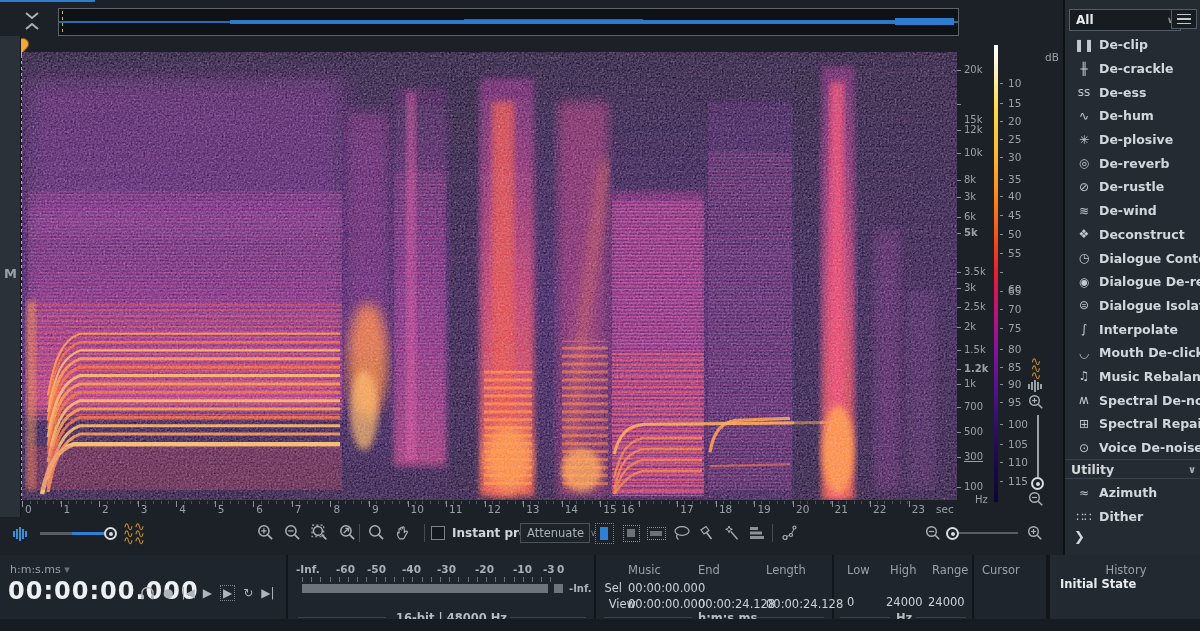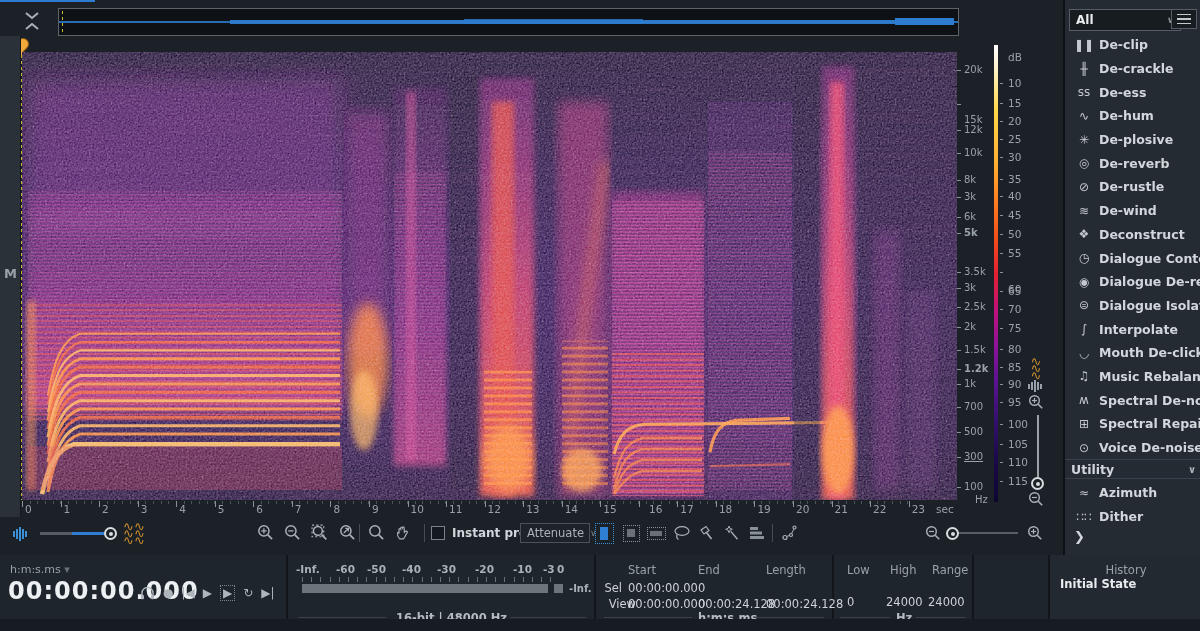--- a/index.html
+++ b/index.html
@@ -259,21 +259,21 @@
       <span class="t-lab" style="left: 449.05px;">11</span>
       <i class="t-tick" style="left: 484.6px;"></i>
       <span class="t-lab" style="left: 487.6px;">12</span>
       <i class="t-tick" style="left: 523.15px;"></i>
       <span class="t-lab" style="left: 526.15px;">13</span>
       <i class="t-tick" style="left: 561.7px;"></i>
       <span class="t-lab" style="left: 564.7px;">14</span>
       <i class="t-tick" style="left: 600.25px;"></i>
       <span class="t-lab" style="left: 603.25px;">15</span>
       <i class="t-tick" style="left: 638.8px;"></i>
-      <span class="t-lab" style="left: 649px;">16</span>
+      <span class="t-lab" style="left: 621px;">16</span>
       <i class="t-tick" style="left: 677.35px;"></i>
       <span class="t-lab" style="left: 680.35px;">17</span>
       <i class="t-tick" style="left: 715.9px;"></i>
       <span class="t-lab" style="left: 718.9px;">18</span>
       <i class="t-tick" style="left: 754.45px;"></i>
       <span class="t-lab" style="left: 757.45px;">19</span>
       <i class="t-tick" style="left: 793px;"></i>
       <span class="t-lab" style="left: 796px;">20</span>
       <i class="t-tick" style="left: 831.55px;"></i>
       <span class="t-lab" style="left: 834.55px;">21</span>
@@ -320,21 +320,21 @@
       <i class="f-tick" style="top: 392px;"></i>
       <span class="f-lab" style="top: 386px;">500</span>
       <i class="f-tick" style="top: 417px;"></i>
       <span class="f-lab" style="top: 411px; text-decoration: underline;">300</span>
       <i class="f-tick" style="top: 447px;"></i>
       <span class="f-lab" style="top: 441px;">100</span>
     </div>
 
   <div class="abs db-bar"></div>
   <div class="abs db-labels" id="db-labels">
-    <span class="d-lab" style="top:11px;">dB</span>
+    <span class="d-lab" style="top:11px;margin-left:37px;">dB</span>
   <i class="d-tickmark" style="top: 37px;"></i>
       <span class="d-lab" style="top: 37px;">10</span>
       <i class="d-tickmark" style="top: 57px;"></i>
       <span class="d-lab" style="top: 57px;">15</span>
       <i class="d-tickmark" style="top: 75px;"></i>
       <span class="d-lab" style="top: 75px;">20</span>
       <i class="d-tickmark" style="top: 93px;"></i>
       <span class="d-lab" style="top: 93px;">25</span>
       <i class="d-tickmark" style="top: 111px;"></i>
       <span class="d-lab" style="top: 111px;">30</span>
@@ -579,21 +579,21 @@
         <span class="m-lab" style="left: 79px;">-50</span>
         <span class="m-lab" style="left: 114px;">-40</span>
         <span class="m-lab" style="left: 149px;">-30</span>
         <span class="m-lab" style="left: 187px;">-20</span>
         <span class="m-lab" style="left: 225px;">-10</span>
         <span class="m-lab" style="left: 255px;">-3</span>
         <span class="m-lab" style="left: 269px;">0</span>
       </div>
 
     <div class="panel" style="left:596px;width:236px;">
-      <span class="colhead" style="left:32px;">Start</span>
+      <span class="colhead" style="left:32px;">Music</span>
       <span class="colhead" style="left:102px;">End</span>
       <span class="colhead" style="left:170px;">Length</span>
       <span class="cellv dim" style="left:0;top:26px;width:26px;text-align:right;">Sel</span>
       <span class="cellv" style="left:32px;top:26px;">00:00:00.000</span>
       <span class="cellv" style="left:102px;top:26px;"></span>
       <span class="cellv" style="left:170px;top:26px;"></span>
       <span class="cellv dim" style="left:0;top:42px;width:40px;text-align:right;">View</span>
       <span class="cellv" style="left:32px;top:42px;">00:00:00.000</span>
       <span class="cellv" style="left:102px;top:42px;">00:00:24.128</span>
       <span class="cellv" style="left:170px;top:42px;">00:00:24.128</span>
@@ -607,20 +607,23 @@
       <span class="colhead" style="left:56px;">High</span>
       <span class="colhead" style="left:98px;">Range</span>
       <span class="cellv" style="left:13px;top:40px;">0</span>
       <span class="cellv" style="left:52px;top:40px;">24000</span>
       <span class="cellv" style="left:94px;top:40px;">24000</span>
       <div class="fmt-line" style="left:6px;width:50px;"></div>
       <span class="fmt-text" style="left:62px;">Hz</span>
       <div class="fmt-line" style="left:82px;width:50px;"></div>
     </div>
 
+    <div class="panel" style="left:974px;width:72px;">
+      <span class="colhead" style="left:8px;">Cursor</span>
+    </div>
   </div>
 
   <div class="abs history">
     <span class="hist-title">History</span>
     <span class="hist-entry">Initial State</span>
   </div>
 
   <div class="abs bot-strip" style="z-index:3;"></div>
 
   <div class="abs rpanel" style="z-index:4;">

